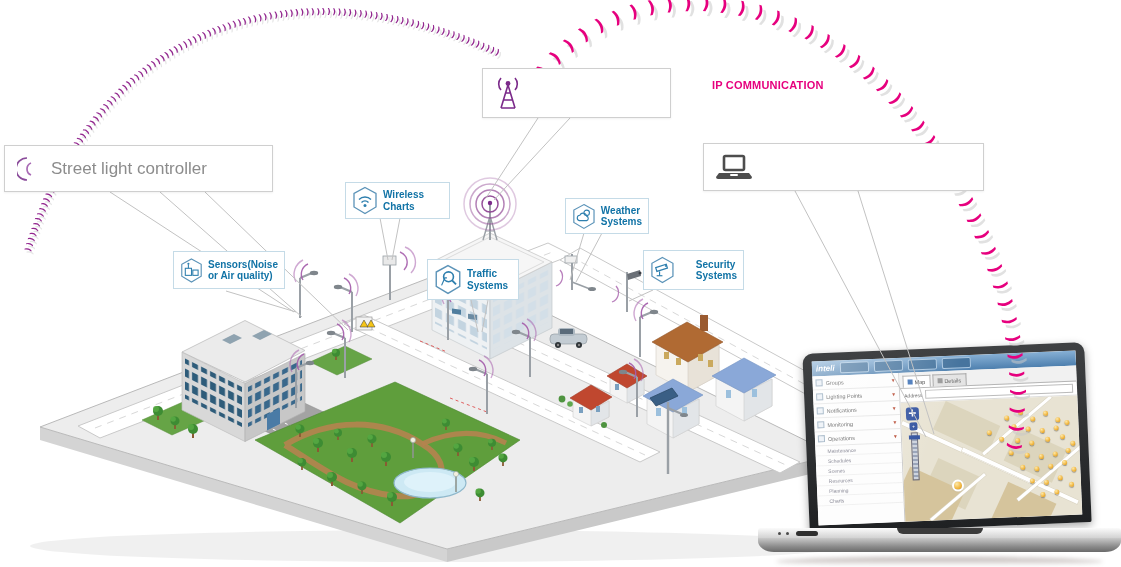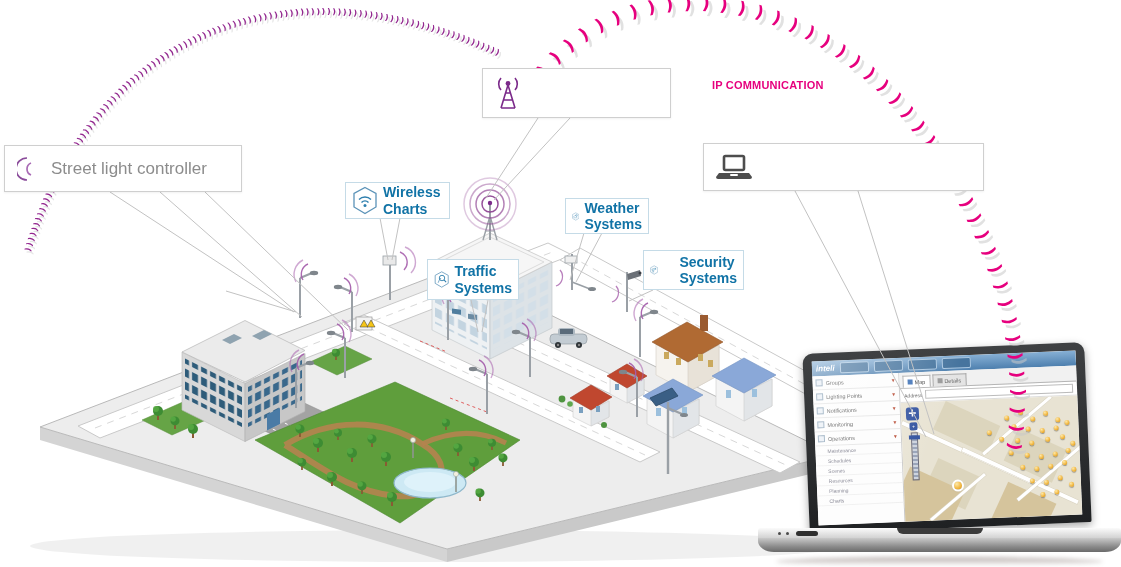--- a/index.html
+++ b/index.html
@@ -13,21 +13,21 @@
   
   .callout{position:absolute;background:#fff;border:1px solid #cfcfcf;display:flex;
            align-items:center;gap:10px;padding:0 12px;color:#8c8c8c;font-size:17px;
            z-index:4;box-shadow:0 1px 2px rgba(0,0,0,.06);box-sizing:border-box;}
   .iptext{position:absolute;left:712px;top:79px;color:#e6007e;font-weight:bold;
           font-size:11px;letter-spacing:.2px;z-index:4;}
 
   
   .badge{position:absolute;background:#fff;border:1px solid #c5dbe7;display:flex;
          align-items:center;gap:5px;padding:3px 6px;z-index:4;box-sizing:border-box;}
-  .badge .txt{font-size:14px;font-weight:bold;color:#1173a6;line-height:1.15;}
+  .badge .txt{font-size:10px;font-weight:bold;color:#1173a6;line-height:1.15;}
 
   
   .laptop{position:absolute;left:758px;top:342px;width:363px;height:224px;z-index:2;}
   .screen{position:absolute;left:48px;top:6px;width:282px;height:180px;
           background:linear-gradient(#3f4143,#1f2123);border-radius:10px 10px 2px 2px;
           padding:8px 9px;box-sizing:border-box;transform:rotate(-2.4deg);
           box-shadow:0 3px 8px rgba(0,0,0,.35);}
   .screen-inner{position:relative;width:100%;height:100%;background:#fff;overflow:hidden;
           display:flex;flex-direction:column;}
   .screen-inner::after{content:"";position:absolute;inset:0;z-index:9;pointer-events:none;
@@ -493,21 +493,21 @@
       <textPath href="#arcL">))))))))))))))))))))))))))))))))))))))))))))))))))))))))))))))))))))))))))))))))))))))))))))))))))))))))))))))))</textPath>
     </text>
     <text font-family="DejaVu Sans, sans-serif" font-size="17" font-weight="bold" fill="#c9c9c9" letter-spacing="10" transform="translate(4,5)" opacity=".55">
       <textPath href="#arcR">))))))))))))))))))))))))))))))))))))))))))))))))</textPath>
     </text>
     <text font-family="DejaVu Sans, sans-serif" font-size="17" font-weight="bold" fill="#e6007e" letter-spacing="10">
       <textPath href="#arcR">))))))))))))))))))))))))))))))))))))))))))))))))</textPath>
     </text>
   </svg>
 
-  <div class="callout" style="left:4px;top:145px;width:238px;height:47px;">
+  <div class="callout" style="left:4px;top:145px;width:269px;height:47px;">
     <svg width="24" height="32" viewBox="0 0 24 32">
       <path d="M 10,5 A 11 11 0 0 0 10,27" stroke="#8b4c9b" fill="none" stroke-width="1.7"></path>
       <path d="M 14,10 A 6.5 6.5 0 0 0 14,22" stroke="#a96bb5" fill="none" stroke-width="1.7"></path>
     </svg>
     <span>Street light controller</span>
   </div>
 
   <div class="callout" style="left:482px;top:68px;width:189px;height:50px;">
     <svg width="26" height="36" viewBox="0 0 26 36">
       <g stroke="#7b2a8a" fill="none" stroke-width="1.6">
@@ -532,20 +532,30 @@
   <div class="badge" style="left:345px;top:182px;width:105px;height:37px;">
     <svg width="26" height="29" viewBox="0 0 26 29">
       <polygon points="13,1.5 24,7.5 24,21 13,27.5 2,21 2,7.5" fill="#fff" stroke="#5b93b8" stroke-width="1.3"></polygon>
       <path d="M 7,13.5 A 8.5 8.5 0 0 1 19,13.5" fill="none" stroke="#2e7fae" stroke-width="1.4"></path>
       <path d="M 9.5,16.5 A 5 5 0 0 1 16.5,16.5" fill="none" stroke="#2e7fae" stroke-width="1.4"></path>
       <circle cx="13" cy="19.5" r="1.5" fill="#2e7fae"></circle>
     </svg>
     <span class="txt"><span>Wireless</span><br><span>Charts</span></span>
   </div>
 
+  <div class="badge" style="left:173px;top:251px;width:112px;height:38px;">
+    <svg width="26" height="29" viewBox="0 0 26 29">
+      <polygon points="13,1.5 24,7.5 24,21 13,27.5 2,21 2,7.5" fill="#fff" stroke="#5b93b8" stroke-width="1.3"></polygon>
+      <rect x="6" y="12" width="7" height="8" fill="none" stroke="#2e7fae" stroke-width="1.2"></rect>
+      <rect x="14.5" y="14" width="6" height="6" fill="none" stroke="#2e7fae" stroke-width="1.2"></rect>
+      <line x1="9.5" y1="12" x2="9.5" y2="8" stroke="#2e7fae" stroke-width="1.2"></line>
+      <circle cx="9.5" cy="7" r="1.2" fill="#2e7fae"></circle>
+    </svg>
+    <span class="txt"><span>Sensors(Noise</span><br><span>or Air quality)</span></span>
+  </div>
 
   <div class="badge" style="left:427px;top:259px;width:92px;height:41px;">
     <svg width="28" height="31" viewBox="0 0 26 29">
       <polygon points="13,1.5 24,7.5 24,21 13,27.5 2,21 2,7.5" fill="#fff" stroke="#5b93b8" stroke-width="1.3"></polygon>
       <path d="M 7,20 L 10,13 L 12,13" fill="none" stroke="#2e7fae" stroke-width="1.1"></path>
       <circle cx="13.5" cy="12" r="4.6" fill="none" stroke="#2e7fae" stroke-width="1.5"></circle>
       <line x1="16.8" y1="15.3" x2="20.5" y2="19" stroke="#2e7fae" stroke-width="1.8"></line>
     </svg>
     <span class="txt"><span>Traffic</span><br><span>Systems</span></span>
   </div>

